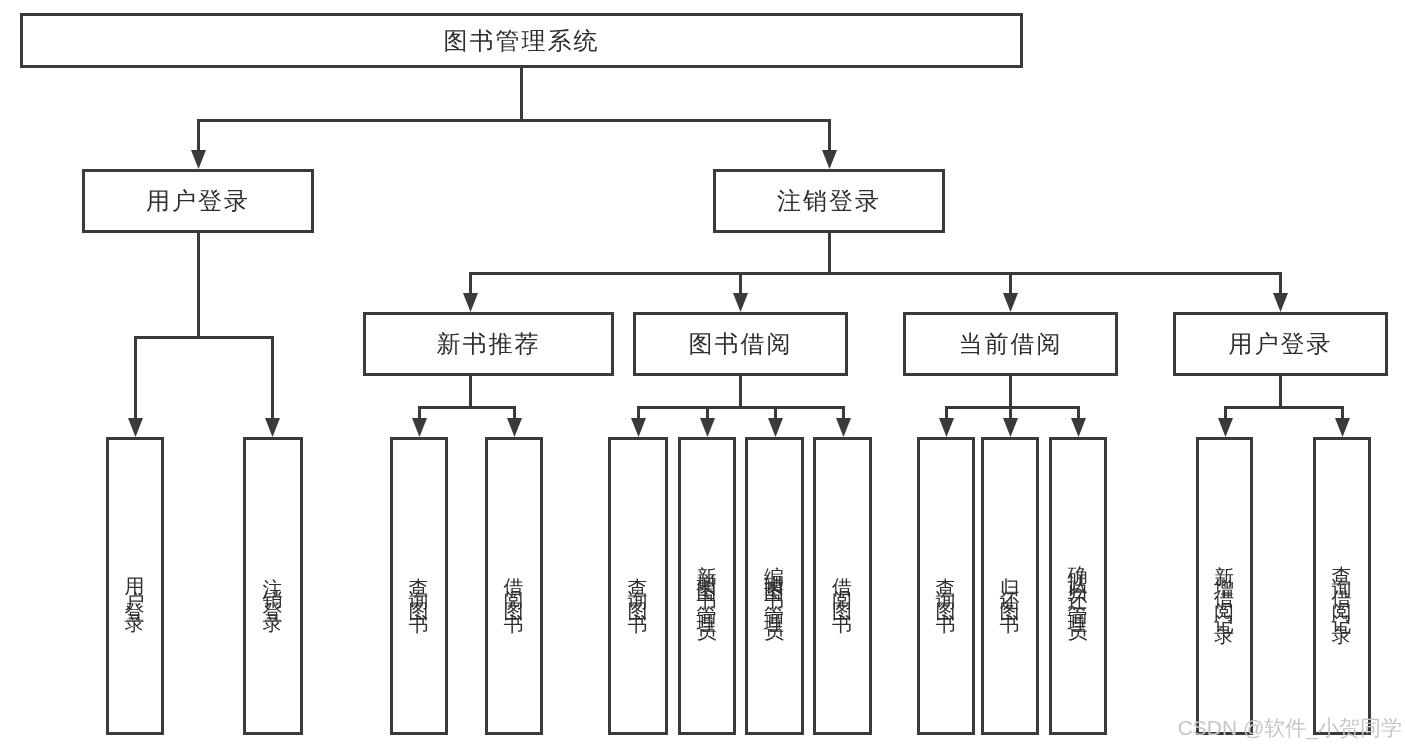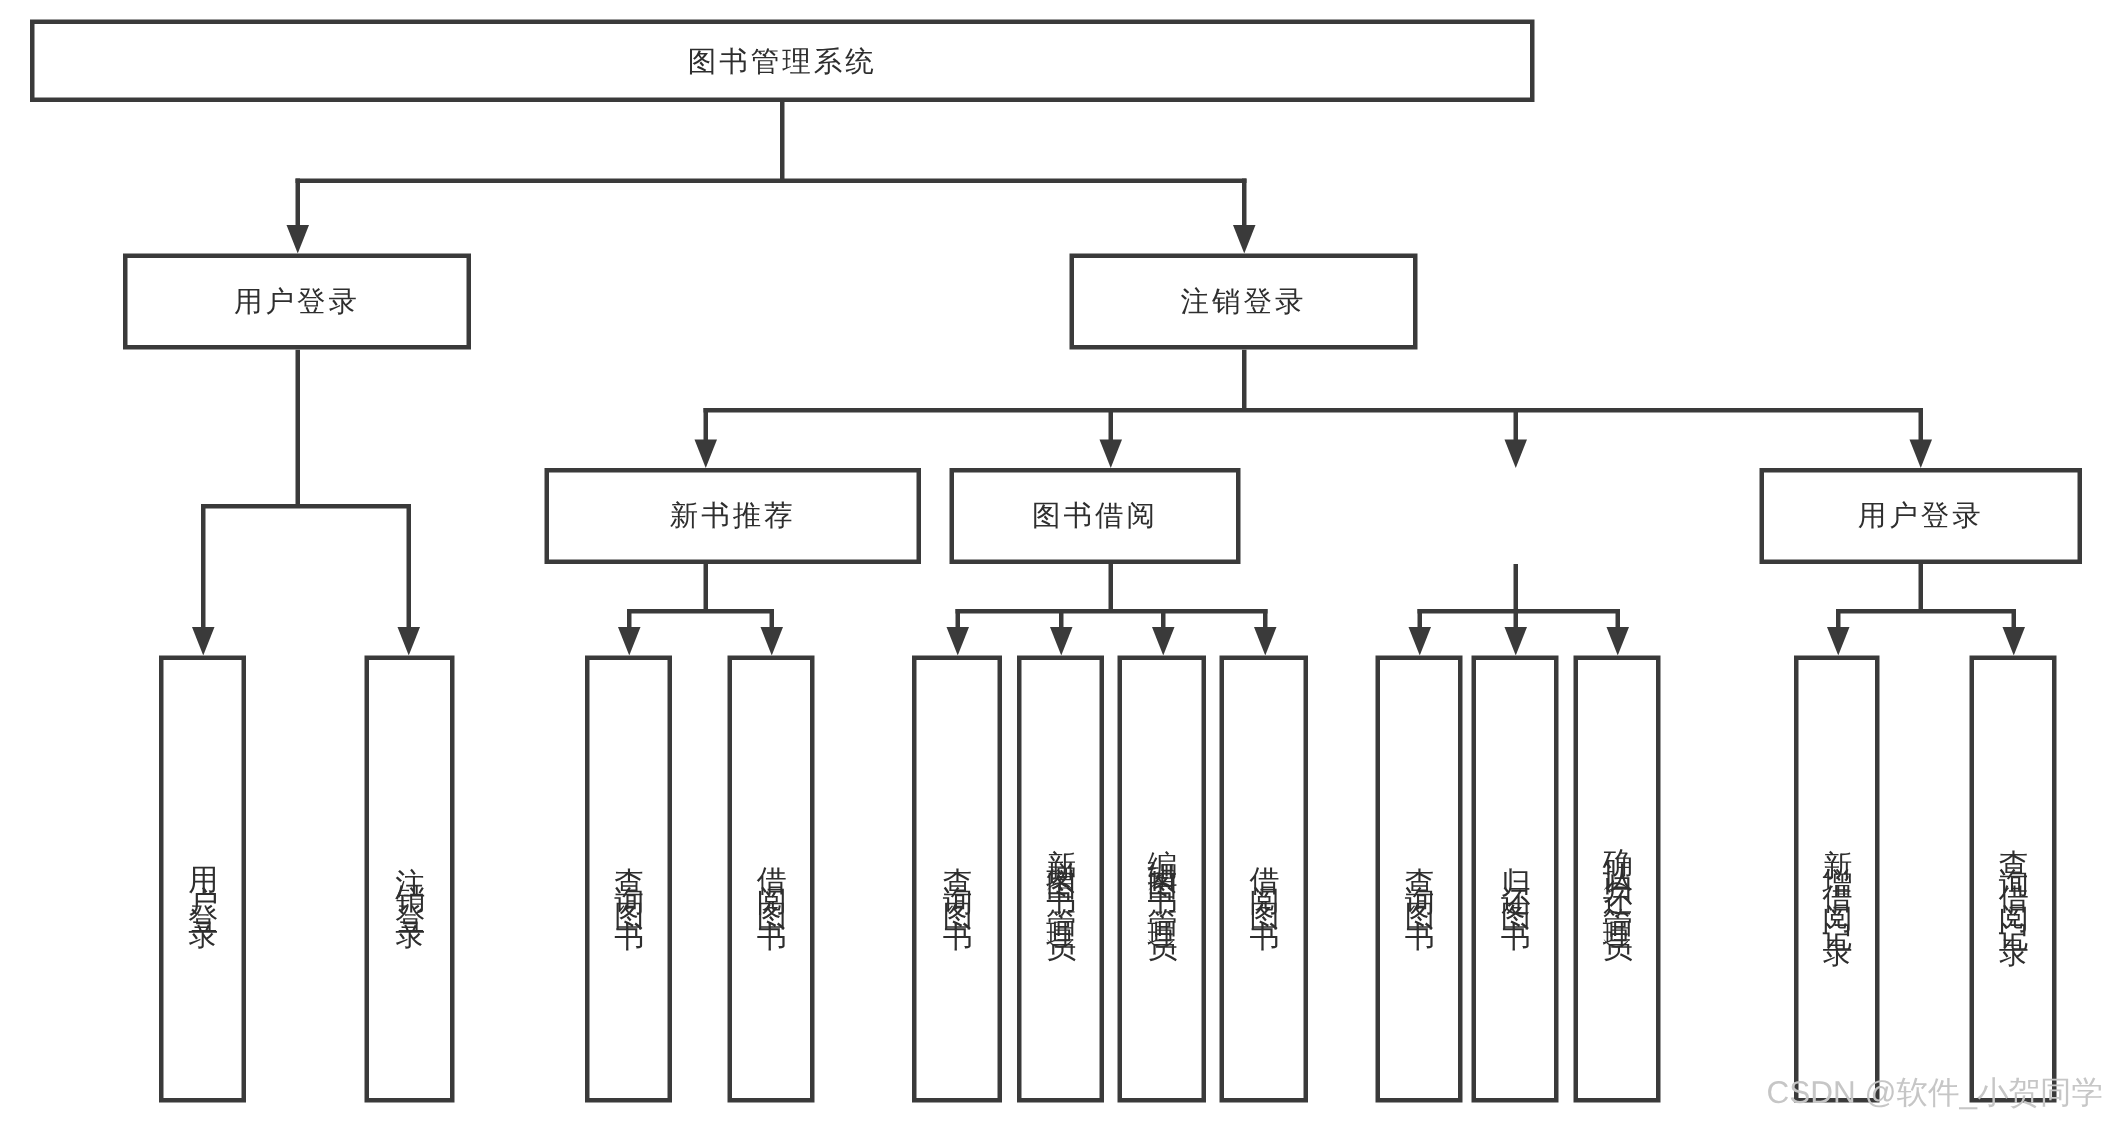--- a/index.html
+++ b/index.html
@@ -25,21 +25,21 @@
   }
   .hbox {
     position: absolute;
     box-sizing: border-box;
     background: #ffffff;
     border: 3px solid var(--line, #3a3a3a);
     display: flex;
     align-items: center;
     justify-content: center;
     color: var(--text, #2e2e2e);
-    font-size: 19px;
+    font-size: 24px;
     letter-spacing: 2px;
     white-space: nowrap;
     z-index: 2;
   }
   .root {
     left: 20px;
     top: 13px;
     width: 1003px;
     height: 55px;
   }
@@ -143,22 +143,25 @@
   <div class="hbox lvl" style="left:82px;top:169px;width:232px;">
     <span>用户登录</span>
   </div>
   <div class="hbox lvl" style="left:713px;top:169px;width:232px;">
     <span>注销登录</span>
   </div>
 
   <div class="hbox lvl" style="left:363px;top:312px;width:251px;">
     <span>新书推荐</span>
   </div>
-  <div class="hbox lvl" style="left:633px;top:312px;width:194px;">
+  <div class="hbox lvl" style="left:633px;top:312px;width:215px;">
     <span>图书借阅</span>
+  </div>
+  <div class="hbox lvl" style="left:903px;top:312px;width:215px;">
+    <span>当前借阅</span>
   </div>
   <div class="hbox lvl" style="left:1173px;top:312px;width:215px;">
     <span>用户登录</span>
   </div>
 
   <div class="vbox" style="left:106px;width:58px;">
     <span class="vtext">用户登录</span>
   </div>
   <div class="vbox" style="left:243px;width:60px;">
     <span class="vtext">注销登录</span>

